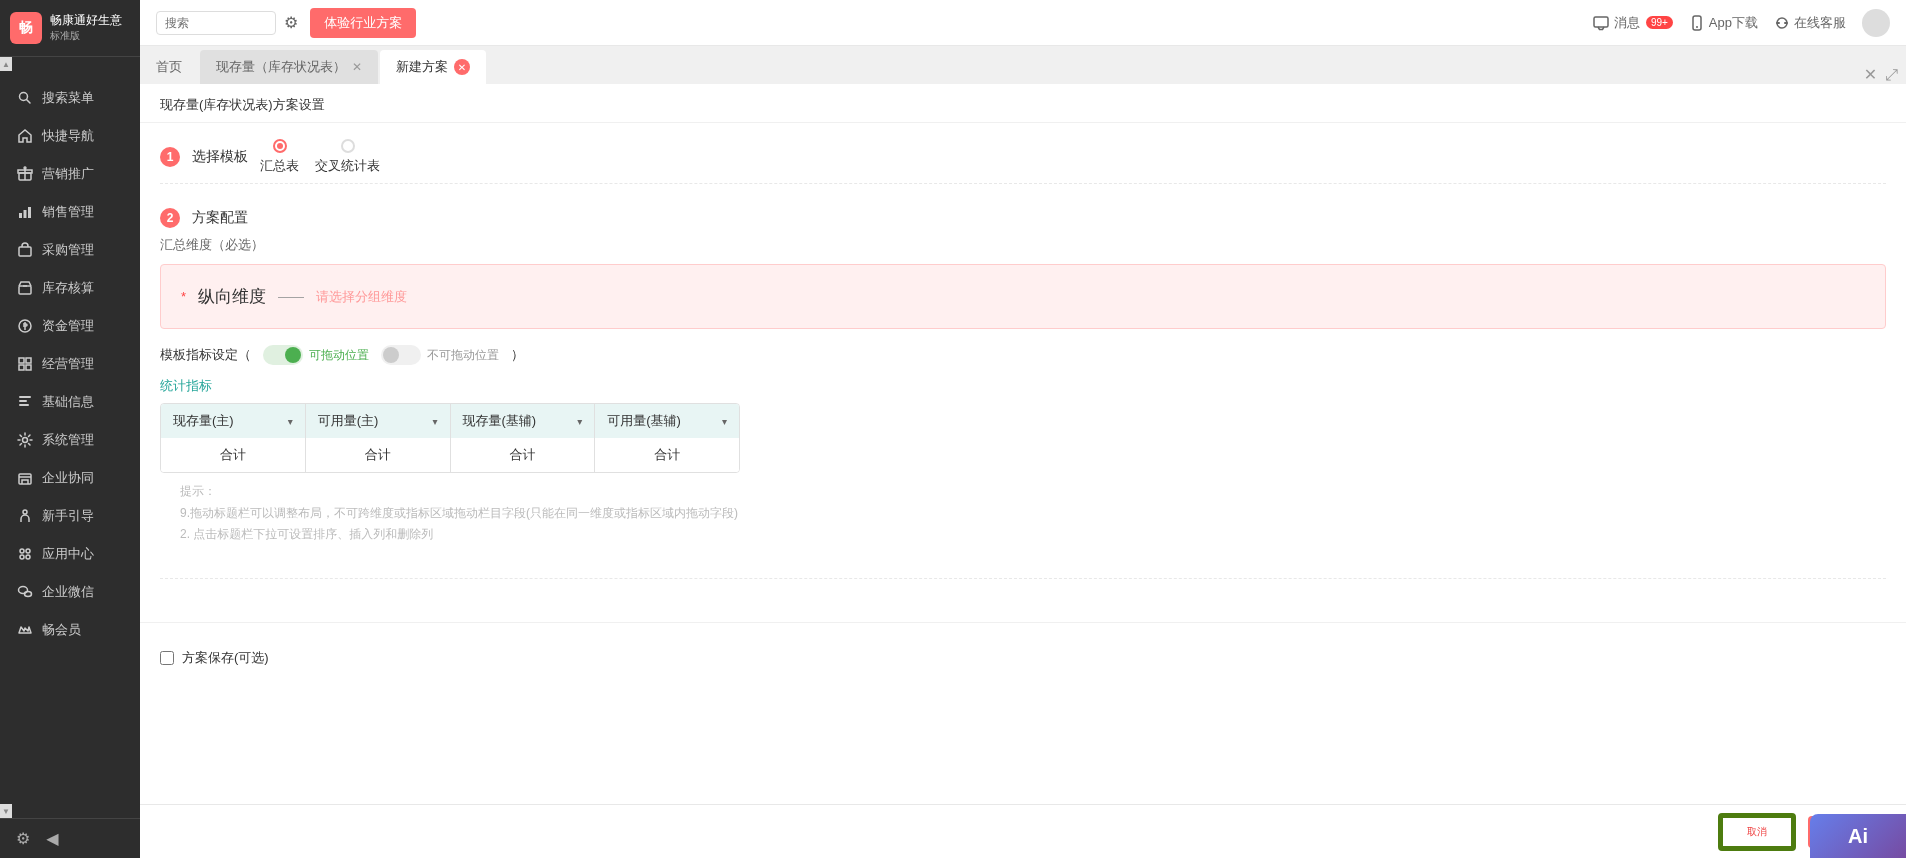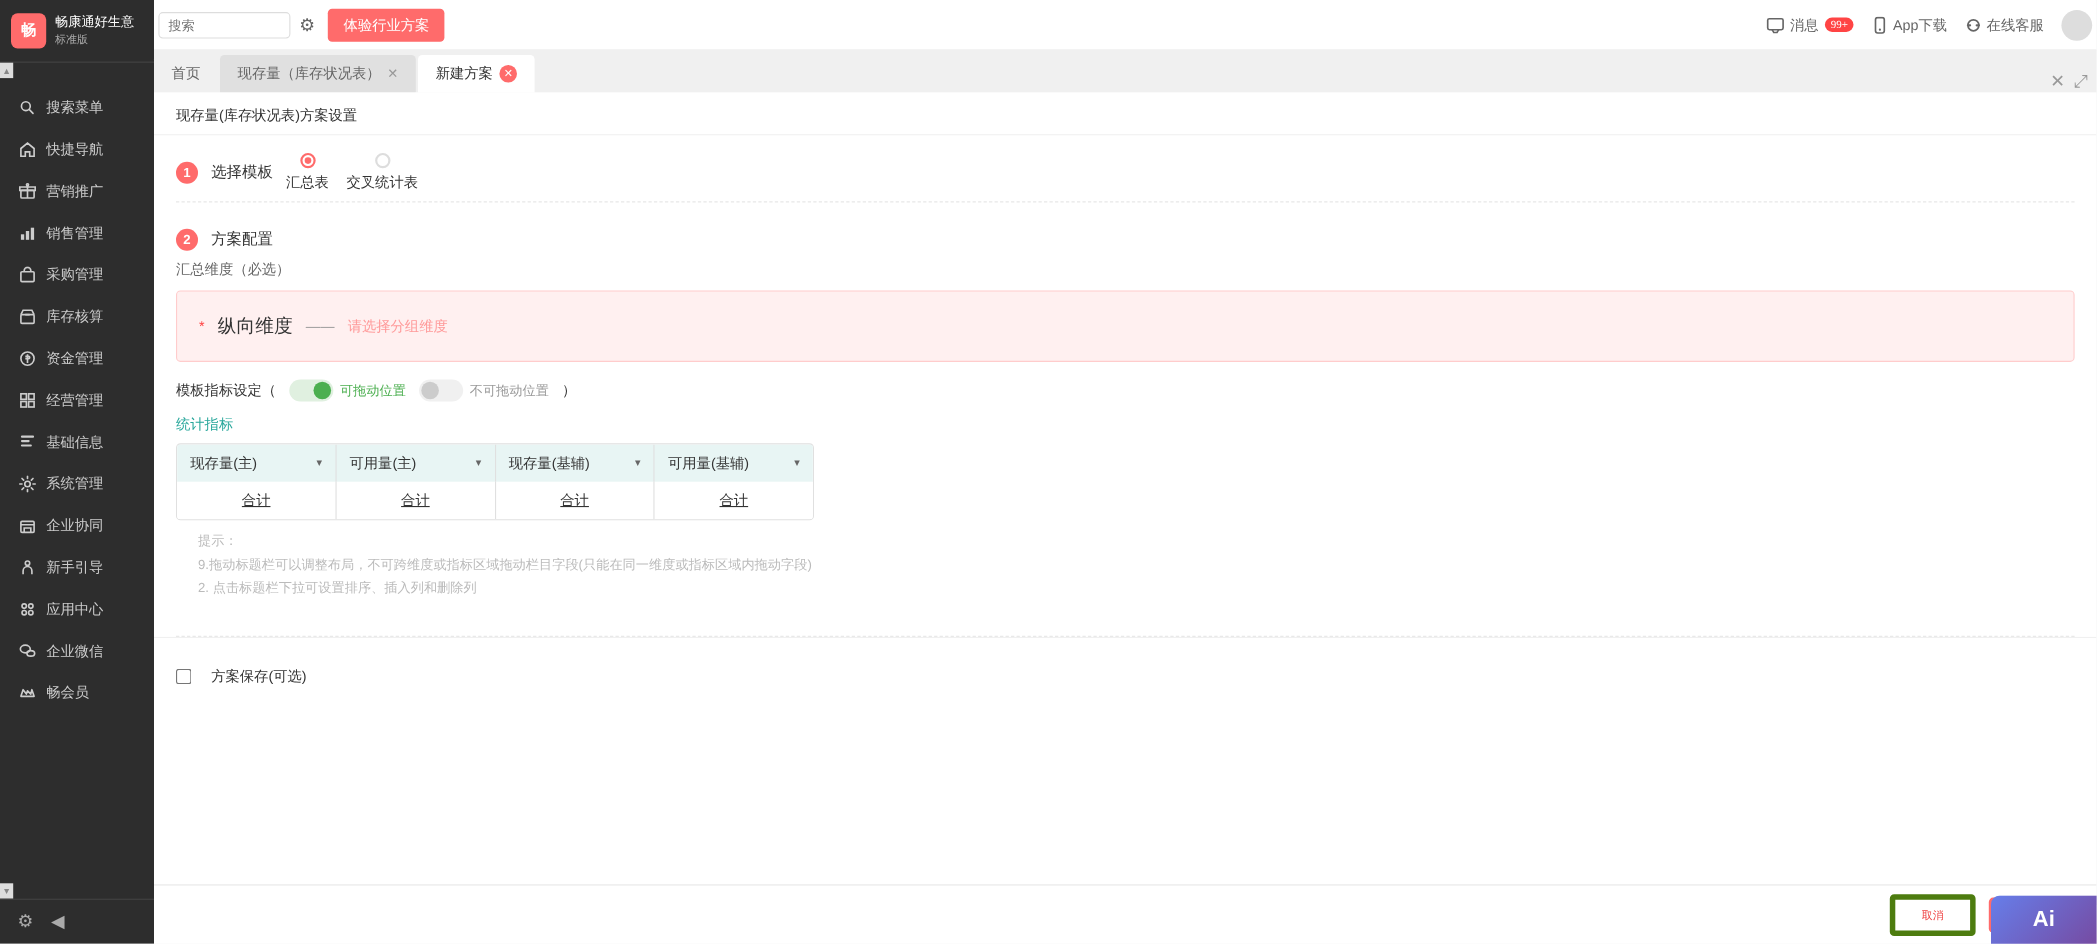--- a/index.html
+++ b/index.html
@@ -62,21 +62,21 @@
 
     
     .main { flex: 1; display: flex; flex-direction: column; background: #f5f5f5; }
 
     
     .topbar {
       height: 46px;
       background: #fff;
       display: flex;
       align-items: center;
-      padding: 0 4px;
+      padding: 0 16px;
       gap: 12px;
       border-bottom: 1px solid #e8e8e8;
       flex-shrink: 0;
     }
     .topbar-search {
       display: flex;
       align-items: center;
       gap: 8px;
     }
     .topbar-search input {
@@ -105,21 +105,20 @@
       color: #666;
       font-size: 13px;
     }
     .badge-red {
       background: #ff4444;
       color: white;
       border-radius: 10px;
       padding: 1px 5px;
       font-size: 10px;
       margin-left: 2px;
-      font-family: Liberation Serif, serif;
     }
     .topbar-right-item { display: flex; align-items: center; gap: 4px; cursor: pointer; }
     .topbar-avatar { width: 28px; height: 28px; background: #ddd; border-radius: 50%; }
 
     
     .tabs {
       height: 38px;
       background: #f0f0f0;
       display: flex;
       align-items: flex-end;
@@ -297,39 +296,39 @@
     }
     .stats-col:last-child { border-right: none; }
     .stats-table-body { display: flex; background: #fff; }
     .stats-col-body {
       flex: 1;
       padding: 8px 12px;
       text-align: center;
       font-size: 13px;
       color: #333;
       border-right: 1px solid #e0e0e0;
-      text-decoration: underline;
     }
     .stats-col-body:last-child { border-right: none; }
 
     .chevron-icon { color: #666; font-size: 10px; cursor: pointer; }
 
     .tips-section {
       padding: 8px 20px 16px;
       font-size: 12px;
       color: #bbb;
       line-height: 1.8;
     }
 
     .save-option {
       padding: 26px 20px;
       display: flex;
       align-items: center;
-      gap: 18px;
+      gap: 8px;
       border-top: 1px solid #f0f0f0;
+      margin-top: 43px;
     }
     .save-checkbox { width: 14px; height: 14px; border: 1px solid #ddd; cursor: pointer; }
     .save-label { font-size: 13px; color: #333; }
 
     
     .footer {
       height: 54px;
       background: #fff;
       border-top: 1px solid #e8e8e8;
       display: flex;

